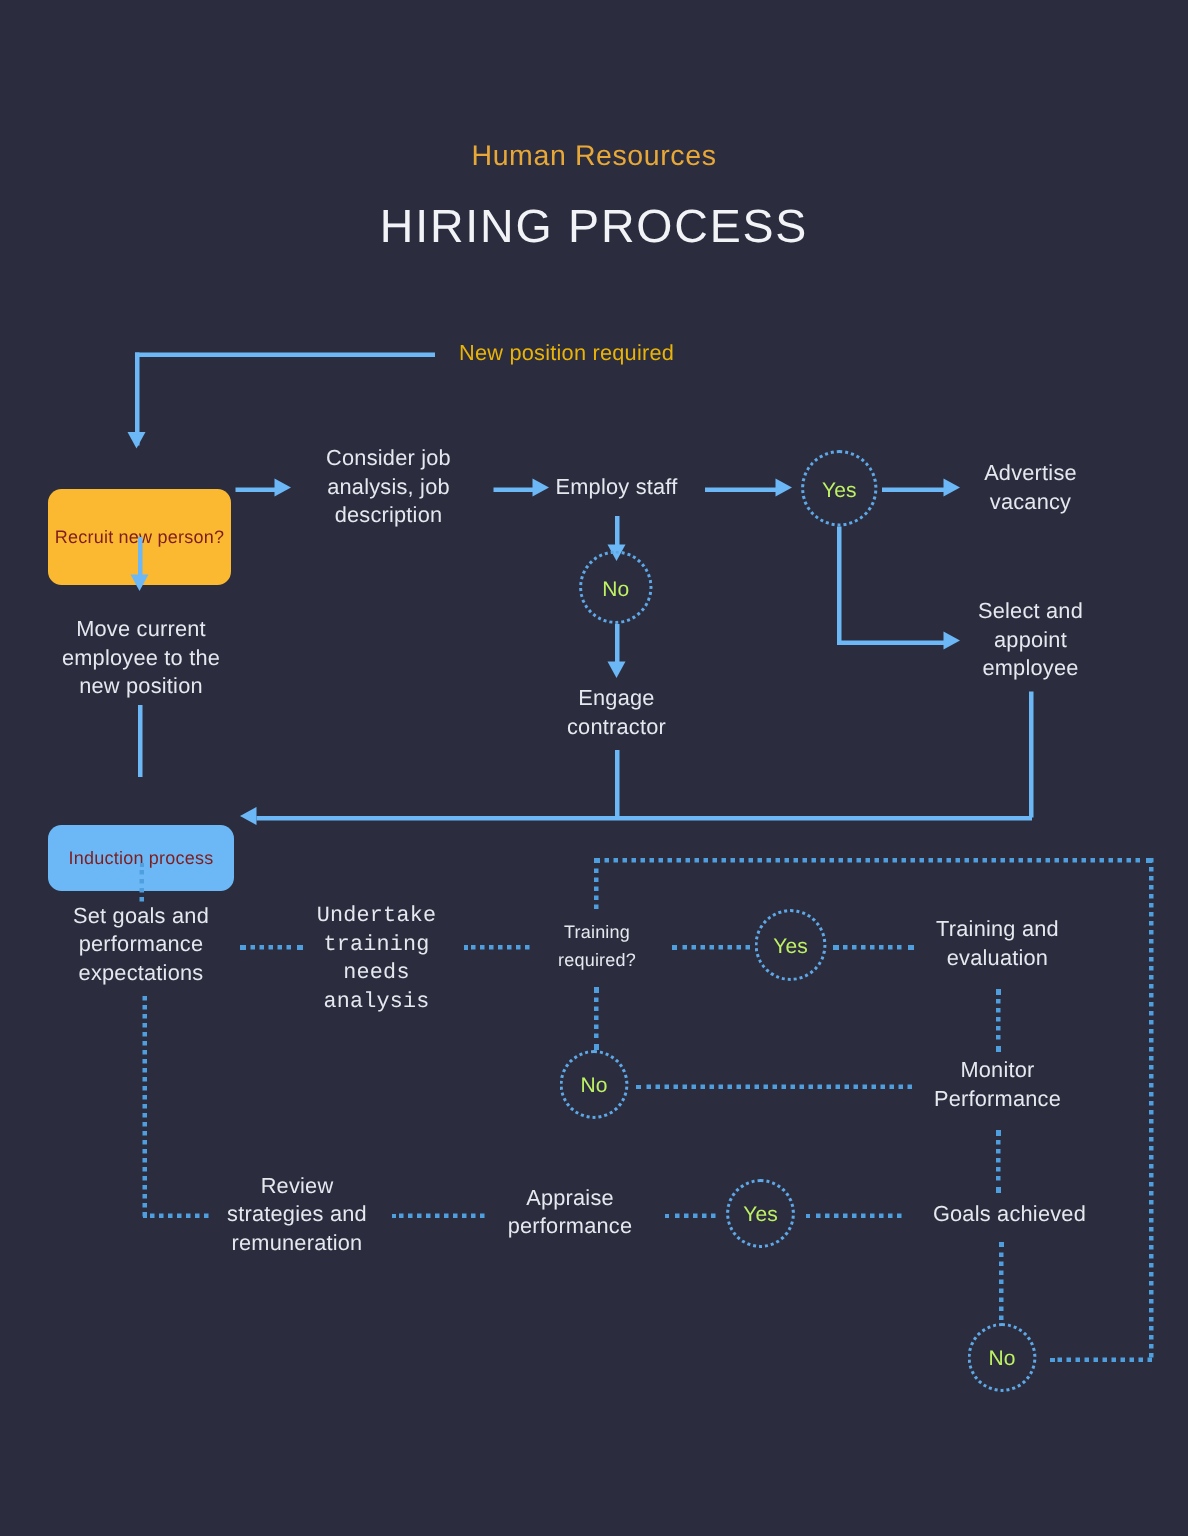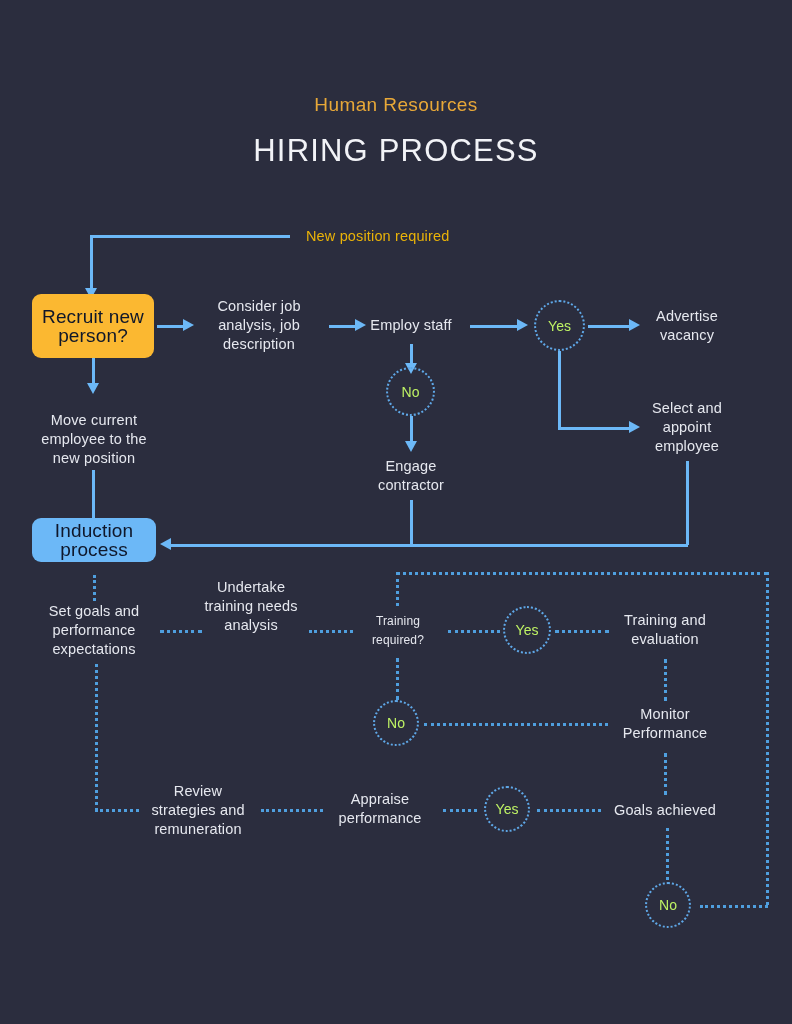--- a/index.html
+++ b/index.html
@@ -50,24 +50,25 @@
   .node.accent { color: #eab308; }
 
   
   .box {
     position: absolute;
     border-radius: 9px;
     display: flex;
     align-items: center;
     justify-content: center;
     text-align: center;
-    font-size: 19px;
+    font-size: 12px;
     line-height: 19px;
-    color: #0f172a;
+    color: #7f1d1d;
     letter-spacing: 0.15px;
+    margin-top: 32px;
   }
   .box.orange { background: #fbb831; }
   .box.blue   { background: #6cb8f7; }
 
   
   .circ {
     position: absolute;
     border-radius: 50%;
     border: 2px dotted #5fa8e8;
     display: flex;
@@ -186,21 +187,21 @@
   <div class="v-sol" style="left:92px; top:470px; height:48px;"></div>
 
   <div class="box blue" style="left:32px; top:518px; width:124px; height:44px;">Induction process</div>
 
   <div class="v-dot" style="left:93px; top:575px; height:26px;"></div>
 
   <div class="node" style="left:30px; top:602px; width:128px;">Set goals and performance expectations</div>
 
   <div class="h-dot" style="left:160px; top:630px; width:42px;"></div>
 
-  <div class="node" style="left:196px; top:578px; width:110px;">Undertake training needs analysis</div>
+  <div class="node" style="left:196px; top:602px; width:110px;font-family:Liberation Mono, monospace;">Undertake training needs analysis</div>
 
   <div class="h-dot" style="left:309px; top:630px; width:44px;"></div>
 
   <div class="node" style="left:352px; top:612px; width:92px; font-size:12px;">Training required?</div>
 
   <div class="v-dot" style="left:396px; top:572px; height:34px;"></div>
   <div class="h-dot" style="left:396px; top:572px; width:372px;"></div>
   <div class="v-dot" style="left:766px; top:572px; height:333px;"></div>
   <div class="h-dot" style="left:700px; top:905px; width:68px;"></div>
 
@@ -217,21 +218,21 @@
   <div class="h-dot" style="left:424px; top:723px; width:184px;"></div>
 
   <div class="node" style="left:610px; top:611px; width:110px;">Training and evaluation</div>
 
   <div class="v-dot" style="left:664px; top:659px; height:42px;"></div>
 
   <div class="node" style="left:610px; top:705px; width:110px;">Monitor Performance</div>
 
   <div class="v-dot" style="left:664px; top:753px; height:42px;"></div>
 
-  <div class="node" style="left:606px; top:801px; width:118px;">Goals achieved</div>
+  <div class="node" style="left:606px; top:801px; width:118px;text-align:right;">Goals achieved</div>
 
   <div class="h-dot" style="left:537px; top:809px; width:64px;"></div>
 
   <div class="v-dot" style="left:666px; top:828px; height:52px;"></div>
 
   <div class="circ" style="left:484px; top:786px; width:46px; height:46px;">Yes</div>
 
   <div class="h-dot" style="left:443px; top:809px; width:34px;"></div>
 
   <div class="circ" style="left:645px; top:882px; width:46px; height:46px;">No</div>

